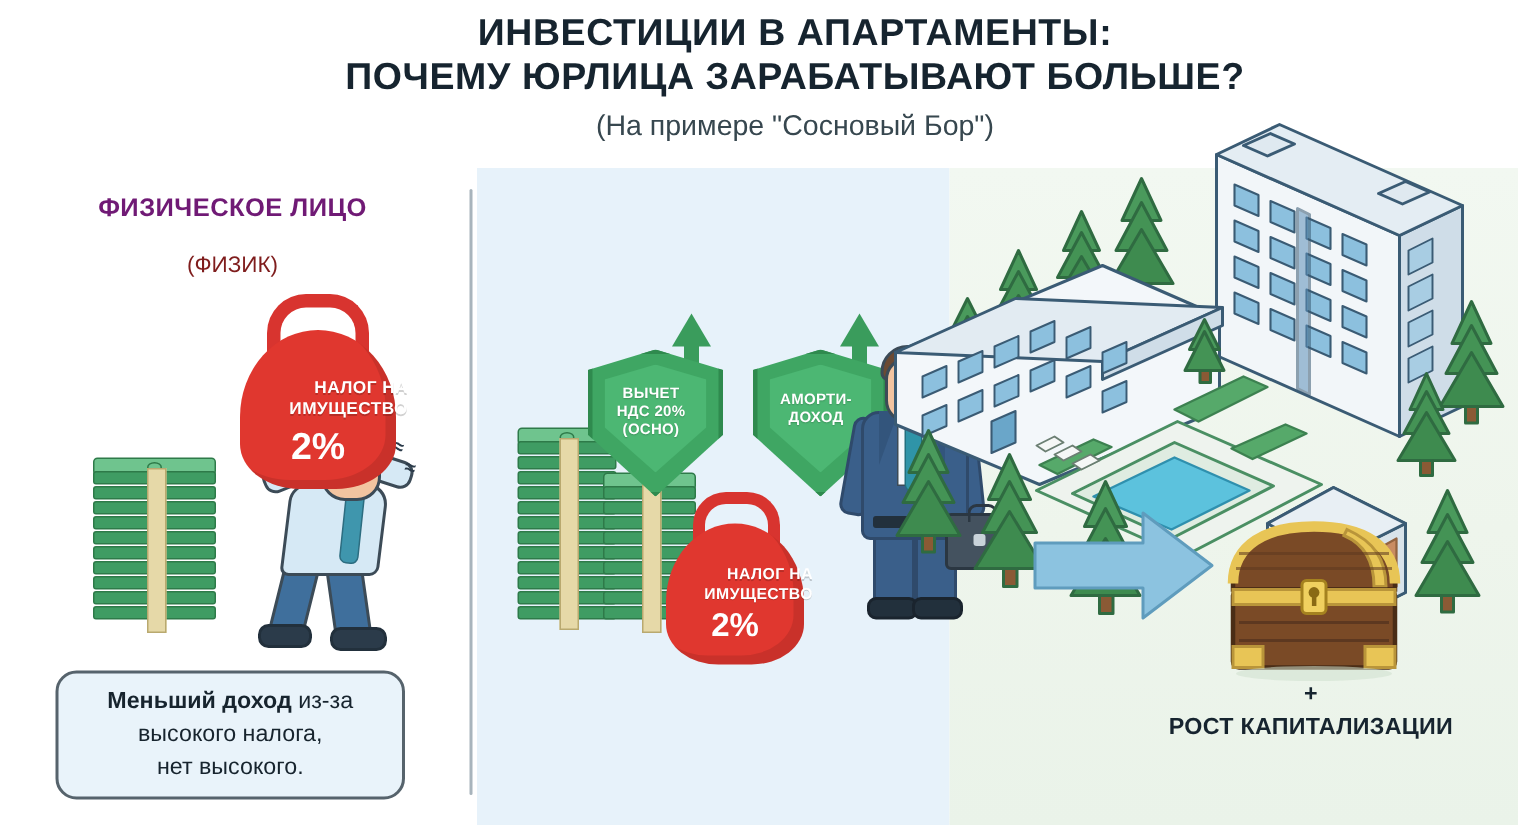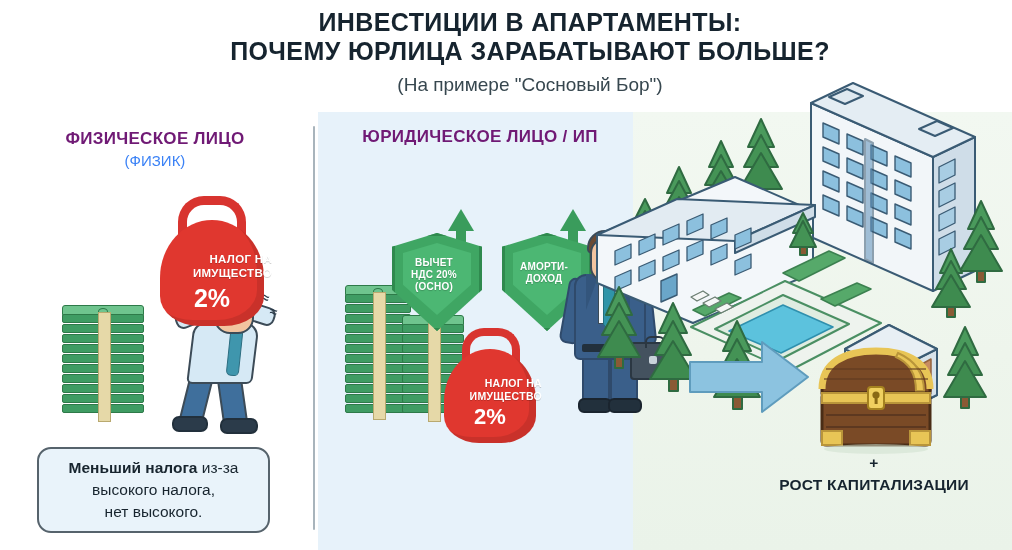--- a/index.html
+++ b/index.html
@@ -19,21 +19,21 @@
   .divider{position:absolute;left:313px;top:126px;width:2px;height:404px;background:#a8b4bc;border-radius:2px;}
 
   
   .header{position:absolute;left:0;top:8px;width:1012px;text-align:center;padding-left:24px;}
   .title-l1,.title-l2{font-weight:bold;font-size:25px;letter-spacing:.4px;color:#16242f;line-height:29px;}
   .subtitle{font-size:19px;color:#37474f;margin-top:7px;line-height:23px;}
 
   
   .col-head{position:absolute;text-align:center;}
   .col-head .main{font-weight:bold;font-size:17px;color:#701a75;letter-spacing:.3px;line-height:21px;}
-  .col-head .sub{font-size:15px;color:#3b82f6;line-height:20px;margin-top:2px;}
+  .col-head .sub{font-size:15px;color:#7f1d1d;line-height:20px;margin-top:18px;}
   #head-left{left:10px;top:128px;width:290px;}
   #head-mid{left:330px;top:126px;width:300px;}
 
   
   .caption{position:absolute;background:#e9f3fa;border:2px solid #56636c;border-radius:14px;
       display:flex;align-items:center;justify-content:center;text-align:center;
       font-size:15.5px;line-height:22px;color:#17242e;padding:8px 10px;box-sizing:border-box;}
   .caption b{font-weight:bold;}
   #cap-left{left:37px;top:447px;width:233px;height:86px;}
   #cap-mid{left:357px;top:450px;width:263px;height:86px;}
@@ -153,21 +153,20 @@
     <div class="title-l1">ИНВЕСТИЦИИ В АПАРТАМЕНТЫ:</div>
     <div class="title-l2">ПОЧЕМУ ЮРЛИЦА ЗАРАБАТЫВАЮТ БОЛЬШЕ?</div>
     <div class="subtitle">(На примере "Сосновый Бор")</div>
   </div>
 
   <div class="col-head" id="head-left">
     <div class="main">ФИЗИЧЕСКОЕ ЛИЦО</div>
     <div class="sub">(ФИЗИК)</div>
   </div>
   <div class="col-head" id="head-mid">
-    <div class="main">ЮРИДИЧЕСКОЕ ЛИЦО / ИП</div>
   </div>
 
   <div class="money" id="money-left">
     <div class="top"></div>
     <div class="seal"></div>
     <div class="bill" style="top:2px"></div>
       <div class="bill" style="top:12px"></div>
     <div class="bill" style="top:22px"></div>
       <div class="bill" style="top:32px"></div>
     <div class="bill" style="top:42px"></div>
@@ -199,21 +198,21 @@
     <div class="body"></div>
     <div class="txt">
       <span>НАЛОГ НА</span><br>
       <span>ИМУЩЕСТВО</span>
     </div>
     <div class="pct">2%</div>
   </div>
 
   <div class="caption" id="cap-left">
     <div>
-      <b>Меньший налога</b><span> из-за</span><br>
+      <b>Меньший доход</b><span> из-за</span><br>
       <span>высокого налога,</span><br>
       <span>нет высокого.</span>
     </div>
   </div>
 
   <div class="money" id="money-m1">
     <div class="top"></div>
       <div class="seal"></div>
     <div class="bill" style="top:2px"></div>
       <div class="bill" style="top:12px"></div>

